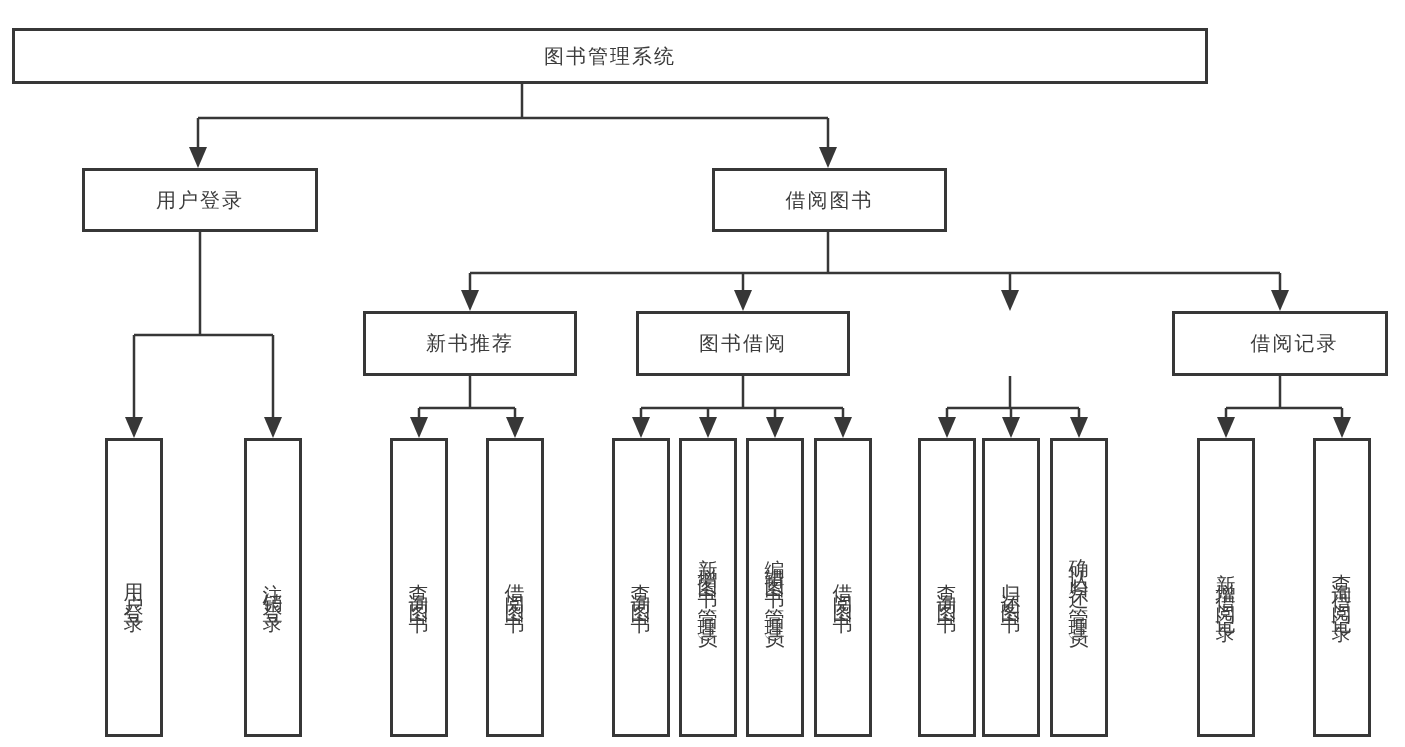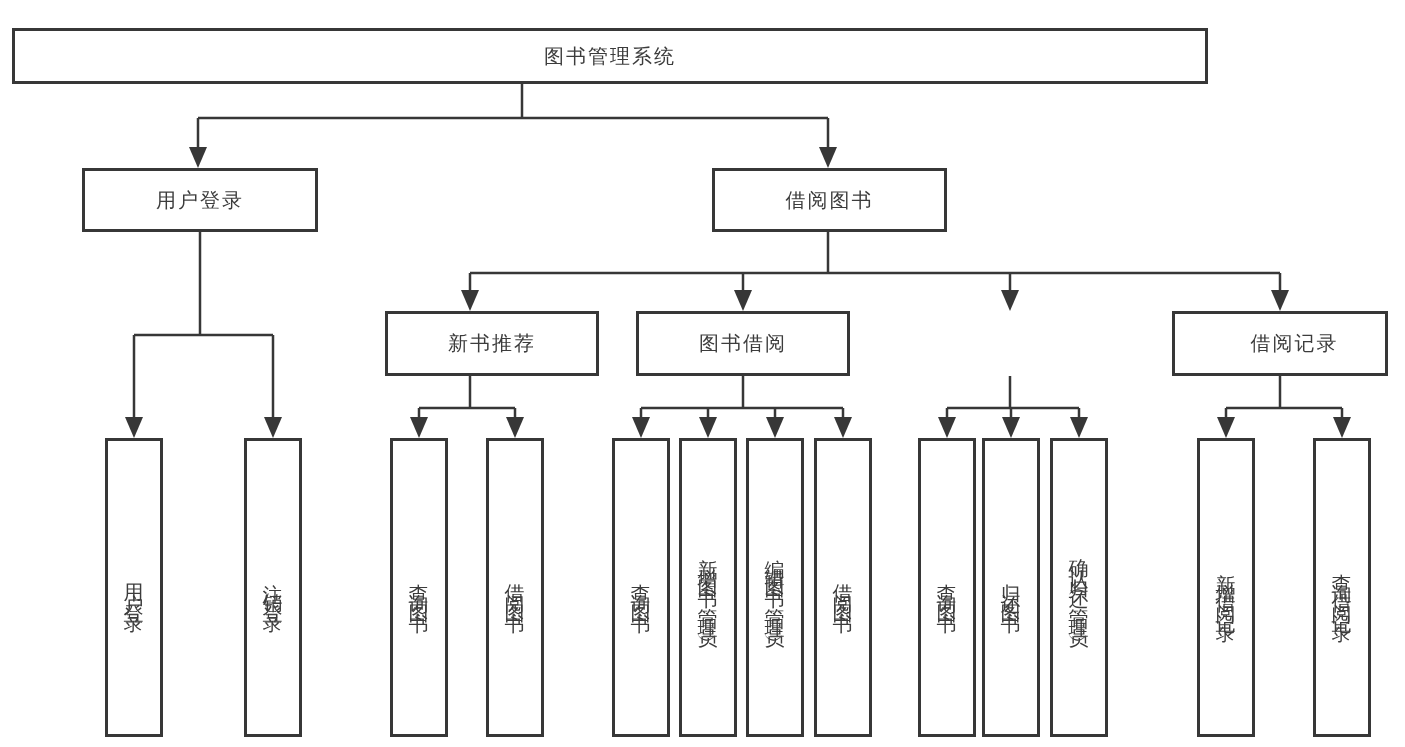--- a/index.html
+++ b/index.html
@@ -104,21 +104,21 @@
       <polygon points="1217,417 1235,417 1226,438"></polygon>
       <polygon points="1333,417 1351,417 1342,438"></polygon>
     </g>
   </svg>
 
   <div class="node" style="left:12px; top:28px; width:1196px; height:56px;">图书管理系统</div>
 
   <div class="node" style="left:82px; top:168px; width:236px; height:64px;">用户登录</div>
   <div class="node" style="left:712px; top:168px; width:235px; height:64px;">借阅图书</div>
 
-  <div class="node" style="left:363px; top:311px; width:214px; height:65px;margin-left:22px;">新书推荐</div>
+  <div class="node" style="left:363px; top:311px; width:214px; height:65px;">新书推荐</div>
   <div class="node" style="left:636px; top:311px; width:214px; height:65px;">图书借阅</div>
   <div class="node" style="left:1172px; top:311px; width:216px; height:65px;padding-left:29px;">借阅记录</div>
 
   <div class="vnode" style="left:105px;">用户登录</div>
   <div class="vnode" style="left:244px;">注销登录</div>
 
   <div class="vnode" style="left:390px;">查询图书</div>
   <div class="vnode" style="left:486px;">借阅图书</div>
 
   <div class="vnode" style="left:612px;">查询图书</div>

